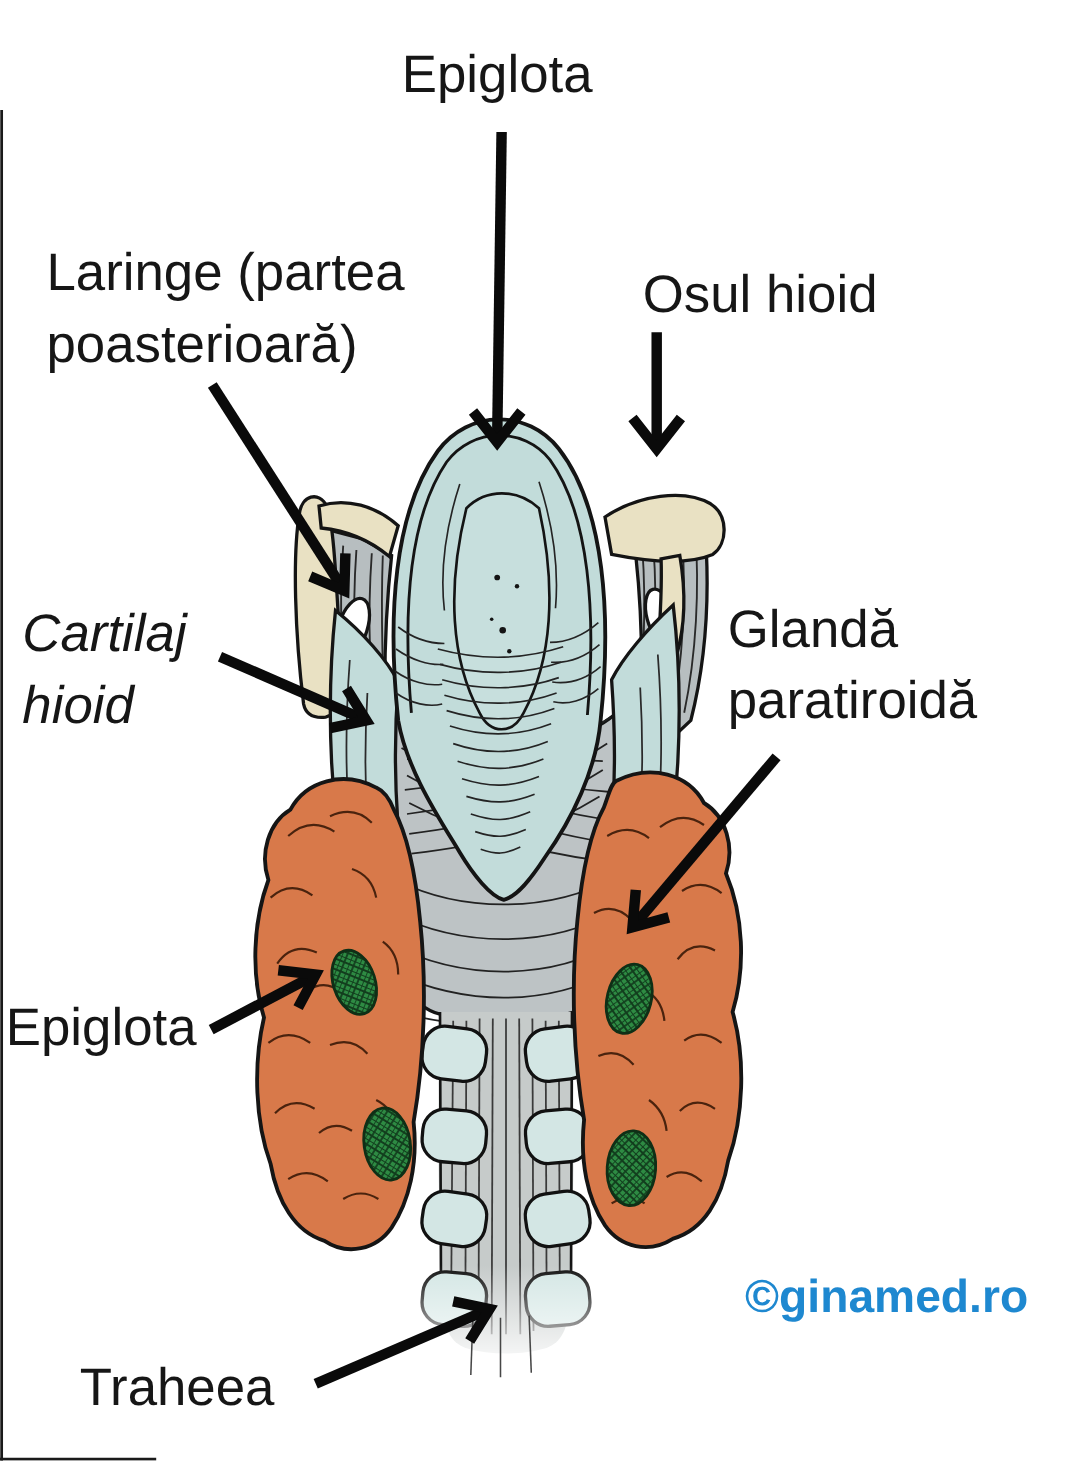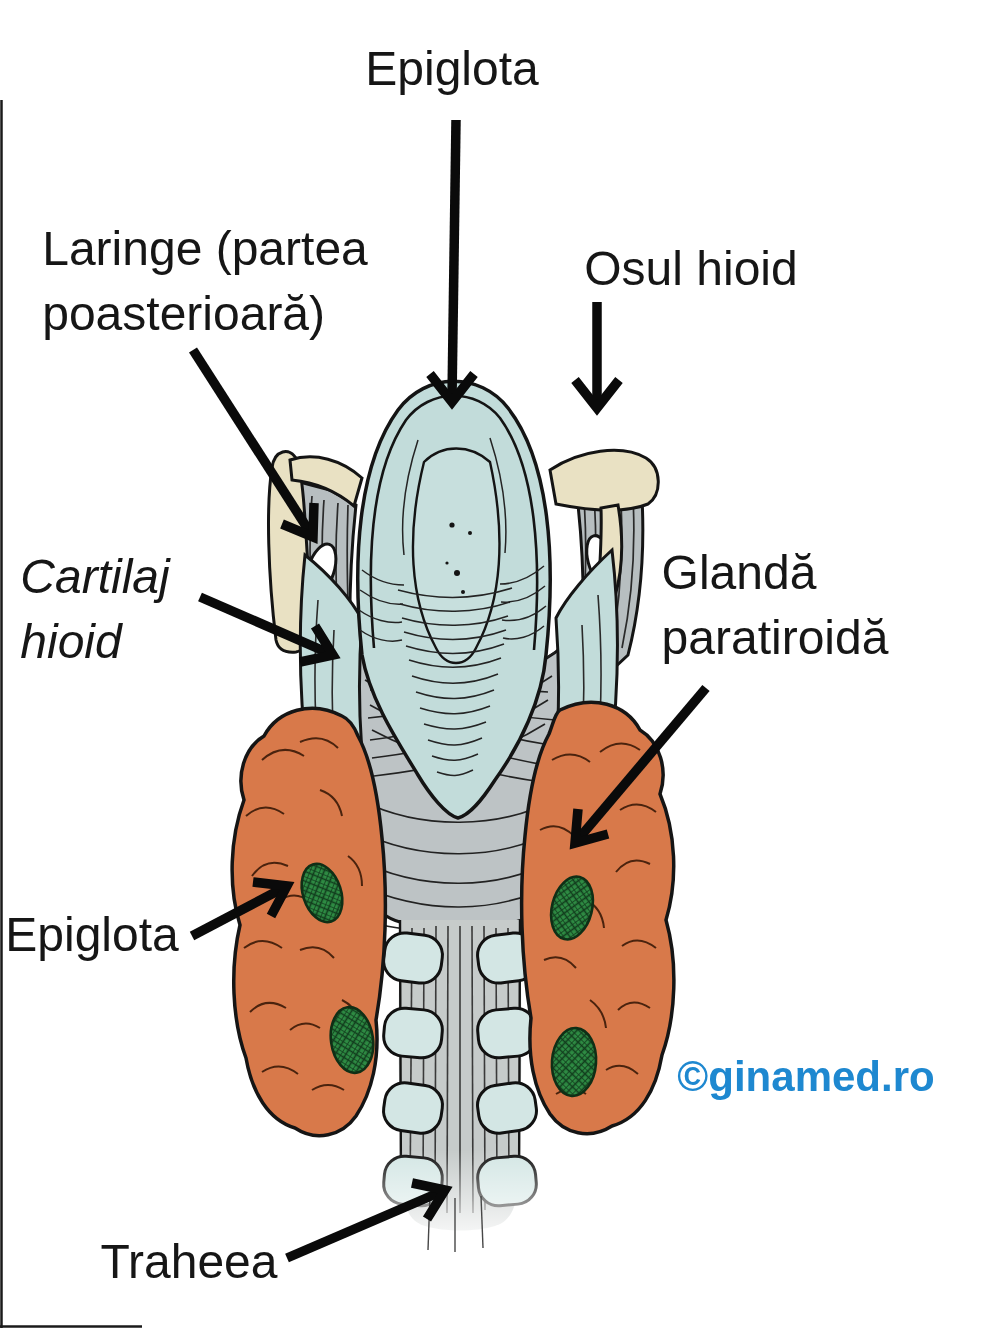--- a/index.html
+++ b/index.html
@@ -10,22 +10,22 @@
   .lbl{position:absolute;transform:translateX(-50%);
        font:400 48px/1.36 "Liberation Sans",sans-serif;color:#161616;
        white-space:nowrap;}
   .lbl span{display:block;}
   #lbl-epiglota{left:452px;top:36px;}
   #lbl-laringe{left:205px;top:216px;}
   #lbl-osul{left:691px;top:236px;}
   #lbl-cartilaj{left:95px;top:544px;font-style:italic;}
   #lbl-glanda{left:775px;top:540px;}
   #lbl-tiroida{left:92px;top:902px;}
-  #lbl-traheea{left:161px;top:1229px;margin-left:28px;}
-  #watermark{position:absolute;left:806px;top:1050px;transform:translateX(-50%);
+  #lbl-traheea{left:161px;top:1229px;}
+  #watermark{position:absolute;left:806px;top:1152px;transform:translateX(-50%);
        font:700 42px/1.3 "Liberation Sans",sans-serif;color:#1e88d0;white-space:nowrap;}
 </style>
 </head>
 <body>
 
 <div class="stage">
 
 <svg class="anat" width="993" height="1328" viewBox="0 0 993 1328">
   <defs>
     <pattern id="xhatch" width="9" height="9" patternUnits="userSpaceOnUse" patternTransform="rotate(40)">

